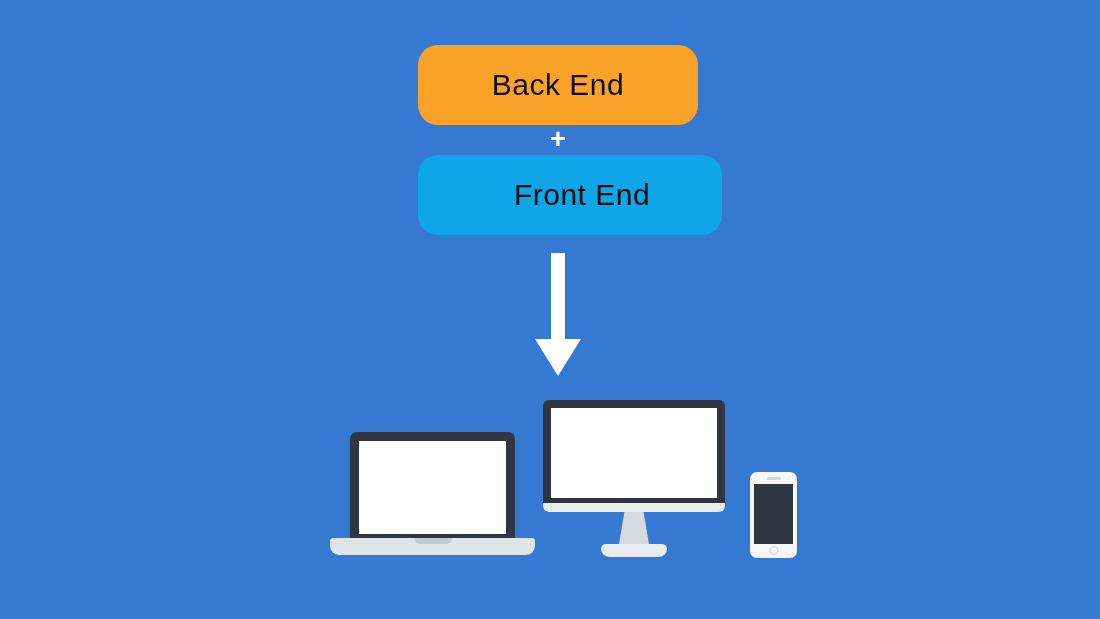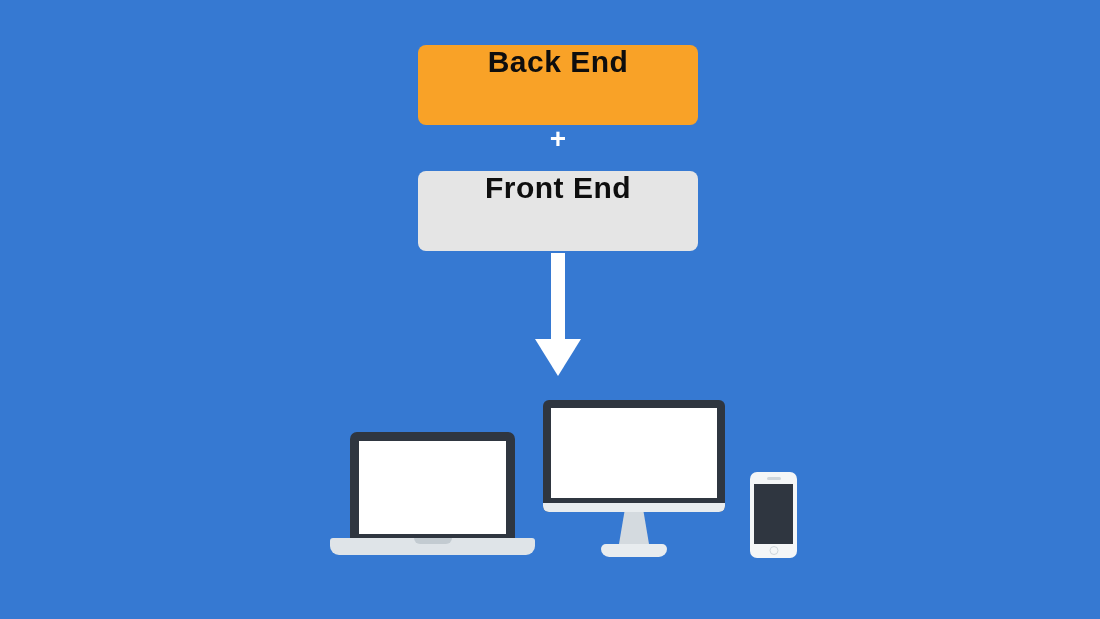--- a/index.html
+++ b/index.html
@@ -15,31 +15,31 @@
     overflow: hidden;
     font-family: "Liberation Sans", sans-serif;
   }
 
   
   .flow-box {
     position: absolute;
     left: 418px;
     width: 280px;
     height: 80px;
-    border-radius: 8px;
+    border-radius: 20px;
     display: flex;
-    align-items: flex-start;
+    align-items: center;
     justify-content: center;
-    font-weight: bold;
+    font-weight: normal;
     font-size: 30px;
     color: #0e0e0e;
     letter-spacing: 0.5px;
   }
   .box-backend  { top: 45px;  background: #F9A227; }
-  .box-frontend { top: 171px; background: #e5e5e5; }
+  .box-frontend { top: 155px; background: #0ea5e9; padding-left: 24px; }
 
   .plus-sign {
     position: absolute;
     left: 418px;
     top: 124px;
     width: 280px;
     height: 30px;
     text-align: center;
     line-height: 30px;
     color: #ffffff;

